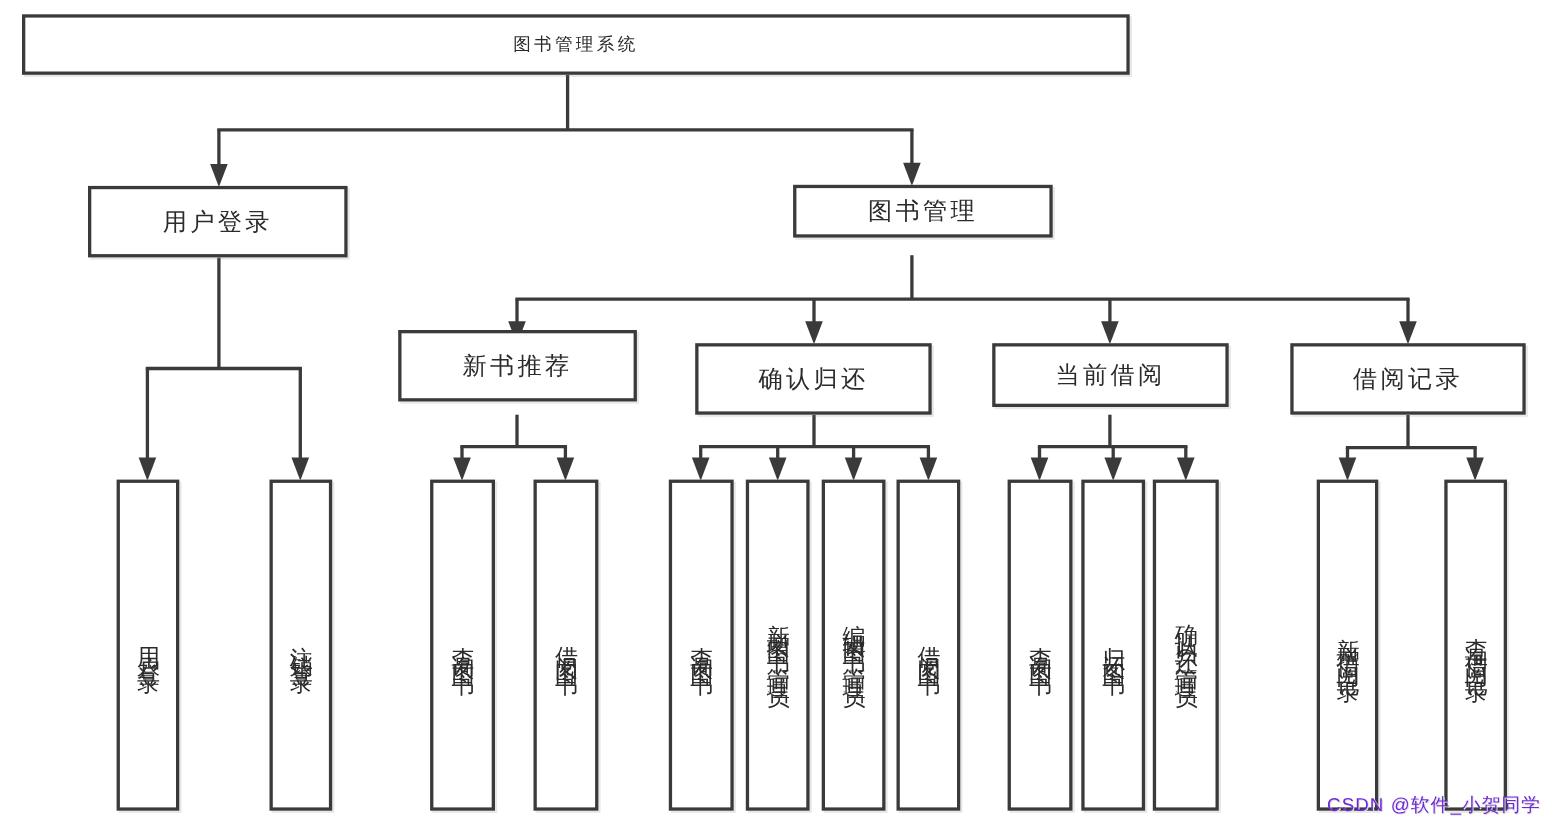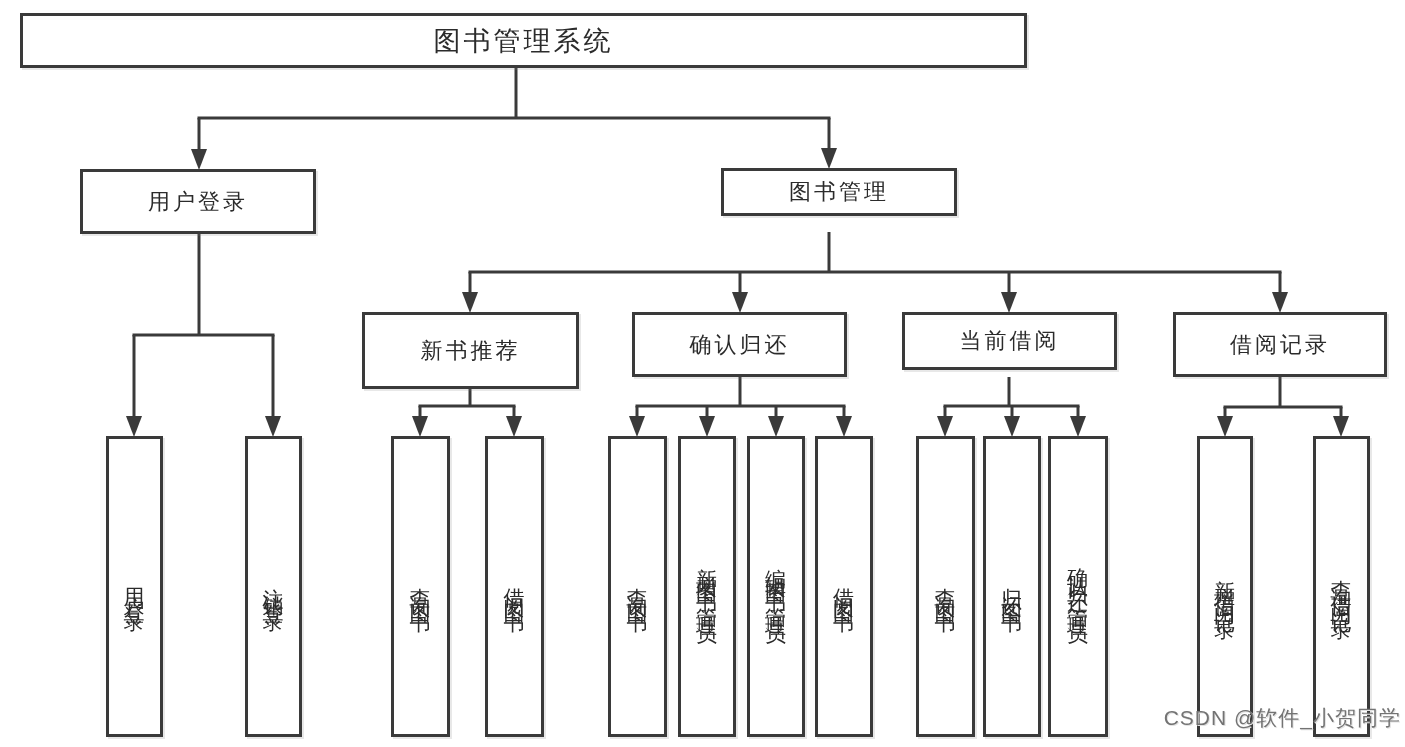--- a/index.html
+++ b/index.html
@@ -21,36 +21,36 @@
     justify-content:center;
     z-index:2;
     box-shadow:2px 2px 0 rgba(130,130,130,0.18);
   }
   .box.h span{
     color:#2b2b2b;
     font-size:22px;
     letter-spacing:3px;
     white-space:nowrap;
   }
-  .box.h.root span{font-size:27px;font-family:Liberation Mono, monospace;}
+  .box.h.root span{font-size:16px;font-family:Liberation Mono, monospace;}
   .box.v span{
     writing-mode:vertical-rl;
     text-orientation:mixed;
     color:#2b2b2b;
     font-size:21px;
     letter-spacing:8px;
     line-height:1;
   }
   .watermark{
     position:absolute;
-    right:4px;bottom:15px;
+    right:4px;bottom:4px;
     z-index:3;
-    font-size:21px;
+    font-size:17px;
     letter-spacing:1px;
-    color:#737373;
+    color:#6d28d9;
     text-shadow:1px 1px 0 #e2e2e2;
     white-space:nowrap;
   }
 </style>
 </head>
 <body>
 
 <div class="canvas">
 
   <svg class="connectors" width="1405" height="747" viewBox="0 0 1405 747">
@@ -123,21 +123,21 @@
     <span>图书管理系统</span>
   </div>
 
   <div class="box h" style="left:80px;top:169px;width:236px;height:65px">
     <span>用户登录</span>
   </div>
   <div class="box h" style="left:721px;top:168px;width:236px;height:48px">
     <span>图书管理</span>
   </div>
 
-  <div class="box h" style="left:362px;top:312px;width:217px;height:77px">
+  <div class="box h" style="left:362px;top:300px;width:217px;height:65px">
     <span>新书推荐</span>
   </div>
   <div class="box h" style="left:632px;top:312px;width:215px;height:65px">
     <span>确认归还</span>
   </div>
   <div class="box h" style="left:902px;top:312px;width:215px;height:58px">
     <span>当前借阅</span>
   </div>
   <div class="box h" style="left:1173px;top:312px;width:214px;height:65px">
     <span>借阅记录</span>

